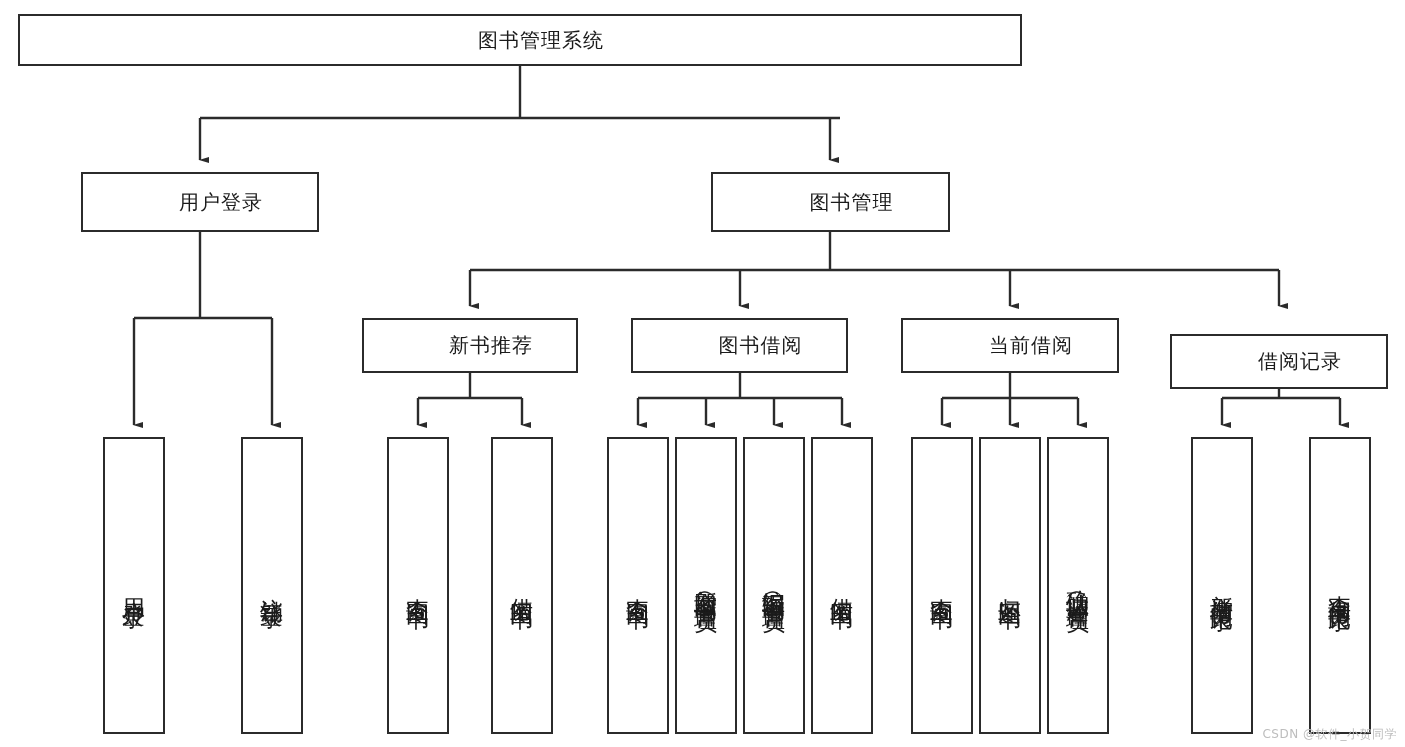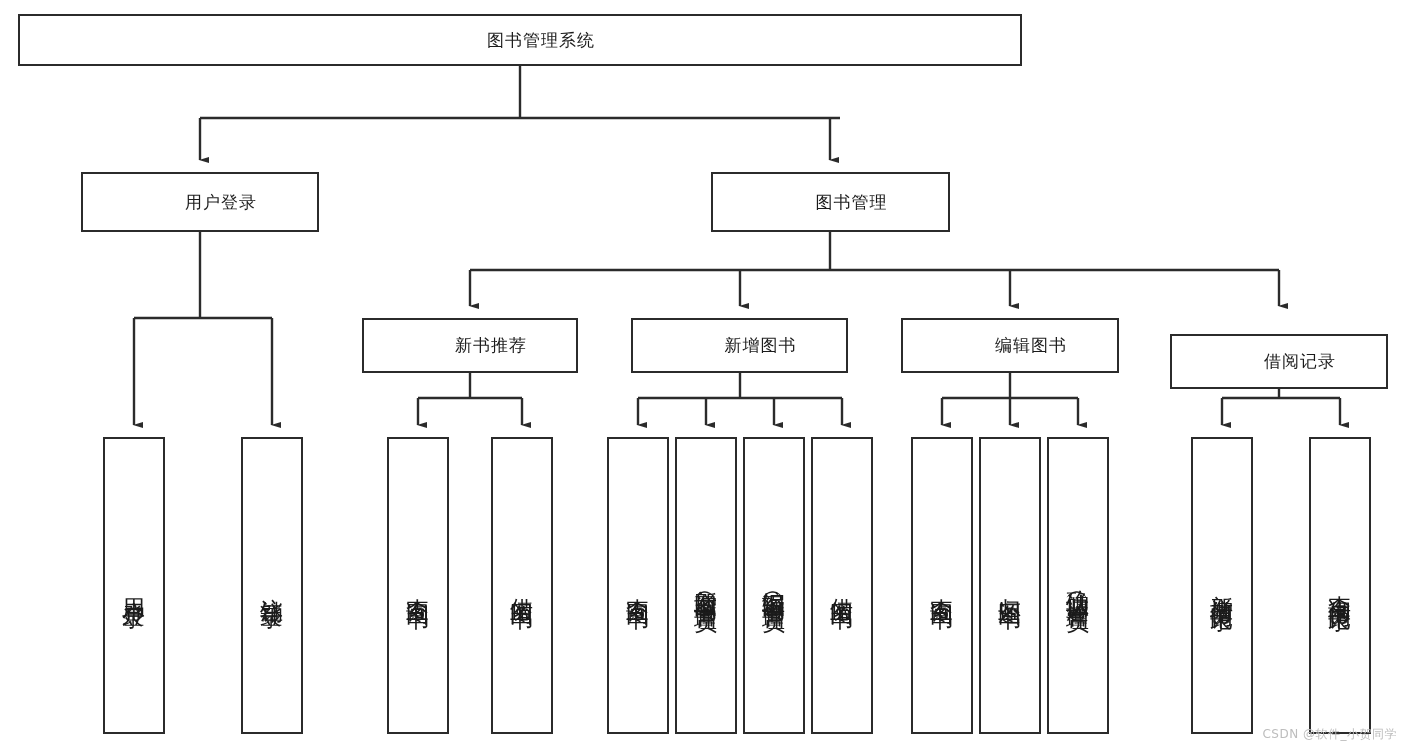--- a/index.html
+++ b/index.html
@@ -30,21 +30,21 @@
     position: absolute;
     box-sizing: border-box;
     border: 2px solid #2b2b2b;
     background: #ffffff;
     display: flex;
     align-items: center;
     justify-content: center;
     color: #1b1b1b;
   }
   .node-box.horiz {
-    font-size: 17px;
+    font-size: 20px;
     letter-spacing: 1px;
     padding-left: 42px;
   }
   .node-box.vert {
     writing-mode: vertical-rl;
     text-orientation: upright;
     font-size: 23px;
     letter-spacing: 3px;
     line-height: 1.05;
     padding: 4px 0;
@@ -137,24 +137,24 @@
     <span class="node-label">用户登录</span>
   </div>
   <div class="node-box horiz" style="left:362px; top:318px; width:216px; height:55px;">
     <span class="node-label">新书推荐</span>
   </div>
 
   <div class="node-box horiz" style="left:711px; top:172px; width:239px; height:60px;">
     <span class="node-label">图书管理</span>
   </div>
   <div class="node-box horiz" style="left:631px; top:318px; width:217px; height:55px;">
-    <span class="node-label">新增图书</span>
+    <span class="node-label">图书借阅</span>
   </div>
   <div class="node-box horiz" style="left:901px; top:318px; width:218px; height:55px;">
-    <span class="node-label">编辑图书</span>
+    <span class="node-label">当前借阅</span>
   </div>
   <div class="node-box horiz" style="left:1170px; top:334px; width:218px; height:55px;">
     <span class="node-label">借阅记录</span>
   </div>
 
   <div class="node-box vert" style="left:103px; top:437px; width:62px; height:297px;">
     <span class="node-label">用户登录</span>
   </div>
   <div class="node-box vert" style="left:241px; top:437px; width:62px; height:297px;">
     <span class="node-label">注销登录</span>

